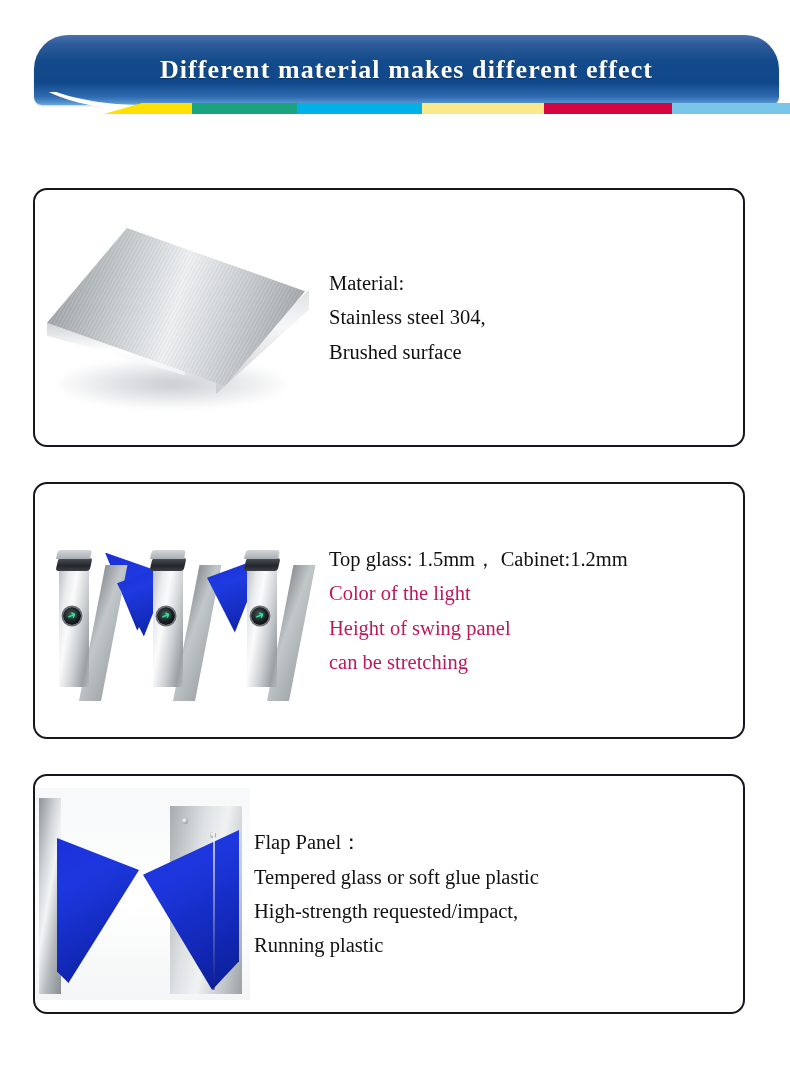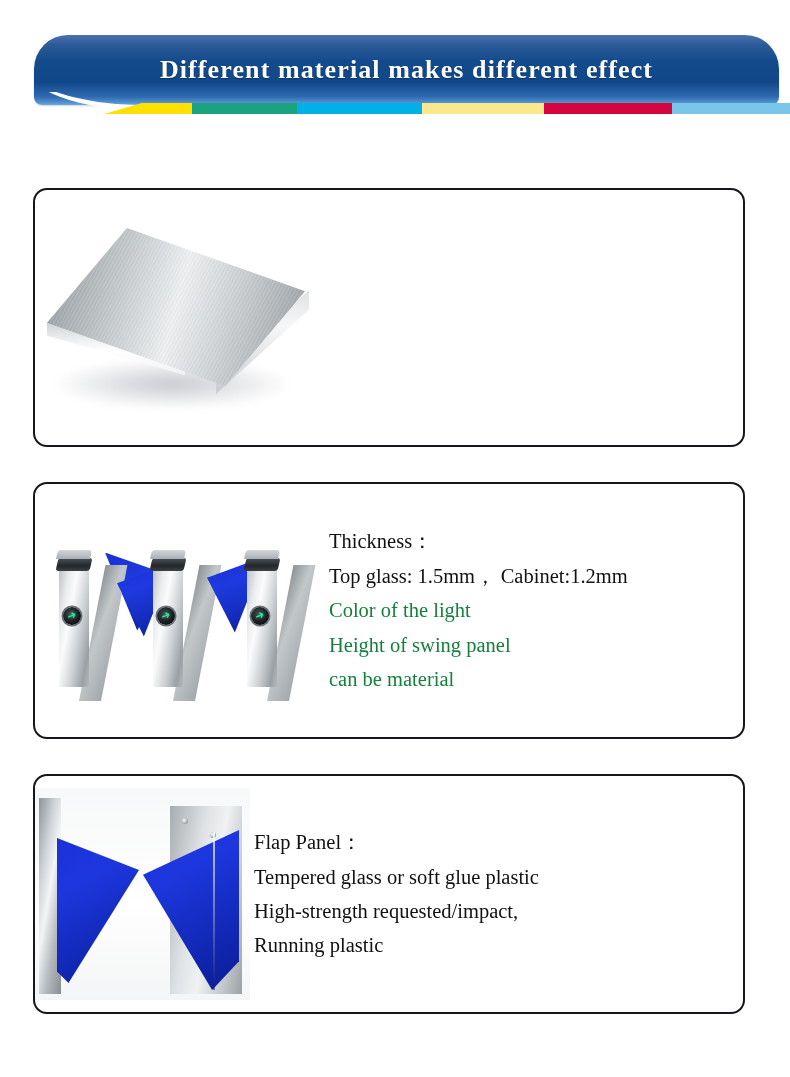--- a/index.html
+++ b/index.html
@@ -134,21 +134,21 @@
   }
   .card-text {
     flex: 1 1 auto;
     padding-left: 4px;
     color: #111111;
     font-size: 20.5px;
     line-height: 1.68;
     font-family: "Liberation Serif", "DejaVu Serif", serif;
   }
   .card-text .line { white-space: nowrap; }
-  .line.blue { color: #15803d; }
+  .line.blue { color: #be185d; }
 
   
   .fig-plate {
     width: 290px;
     height: 215px;
     position: relative;
   }
   .plate-stage {
     position: absolute;
     left: 0; top: 0;
@@ -358,20 +358,25 @@
     <div class="card-figure">
       <div class="fig-plate">
         <div class="plate-stage">
           <div class="plate-shadow"></div>
           <div class="plate-edge-left"></div>
           <div class="plate-edge-right"></div>
           <div class="plate-top"></div>
           <div class="plate-grain"></div>
         </div>
       </div>
+    </div>
+    <div class="card-text">
+      <div class="line">Material:</div>
+      <div class="line">Stainless steel 304,</div>
+      <div class="line">Brushed surface</div>
     </div>
   </div>
 </div>
 
 <div class="card" id="card-2">
   <div class="card-inner">
     <div class="card-figure">
       <div class="fig-gates" id="fig-gates">
           <div class="gate" style="left: 18px; width: 60px; height: 140px;">
             <div class="flap flap-a" style="left: 52px; bottom: 56px; width: 62px; height: 78px;"></div>
@@ -399,25 +404,24 @@
             <div class="body" style="left: 6px;"></div>
             <div class="cap" style="left: 4px; bottom: 116px;"></div>
             <div class="caplid" style="left: 4px; bottom: 128px;"></div>
             <div class="reader" style="left: 10px; bottom: 62px;">
               <span class="arrow">➜</span>
             </div>
           </div>
         </div>
     </div>
     <div class="card-text">
-      <div class="line">Thickness：</div>
       <div class="line">Top glass: 1.5mm， Cabinet:1.2mm</div>
       <div class="line blue">Color of the light</div>
       <div class="line blue">Height of swing panel</div>
-      <div class="line blue">can be material</div>
+      <div class="line blue">can be stretching</div>
     </div>
   </div>
 </div>
 
 <div class="card" id="card-3">
   <div class="card-inner">
     <div class="card-figure">
       <div class="fig-flap">
         <div class="flap-post left"></div>
         <div class="flap-post right">

